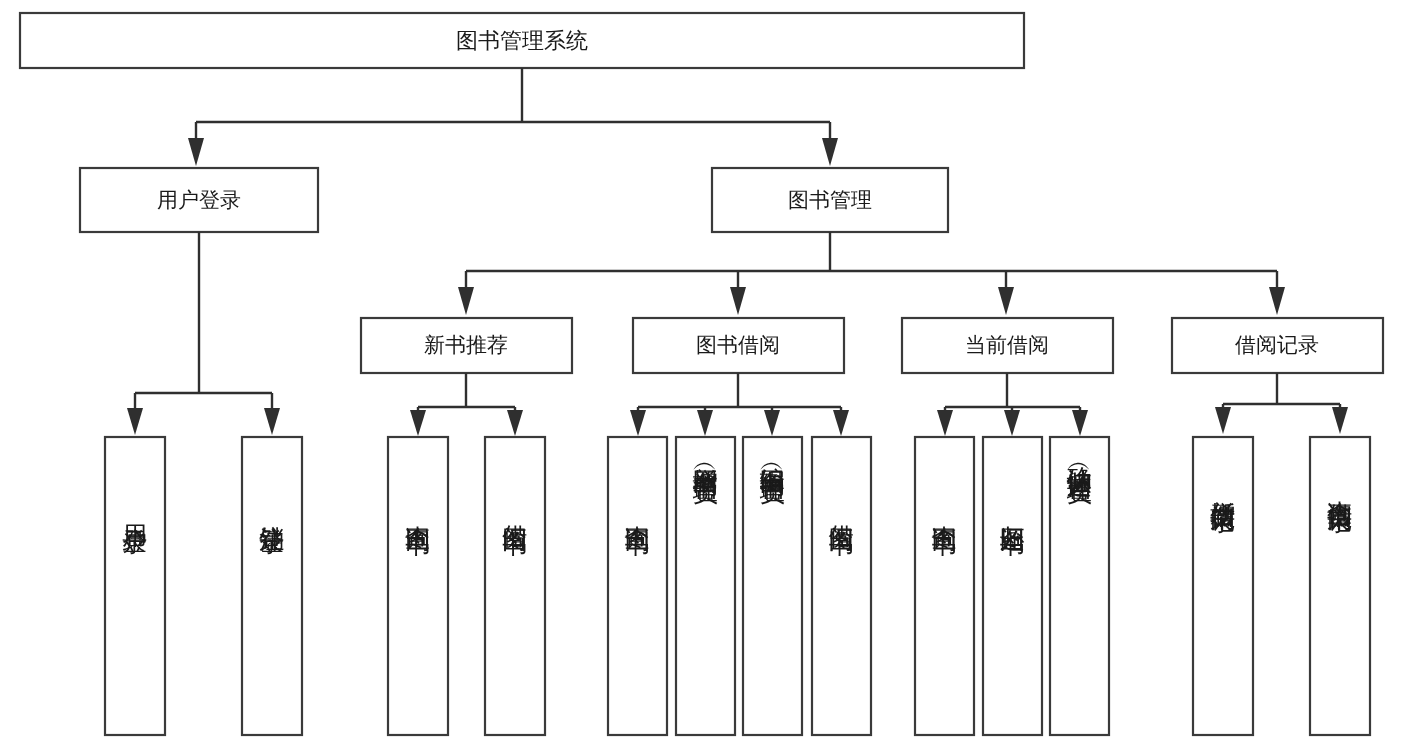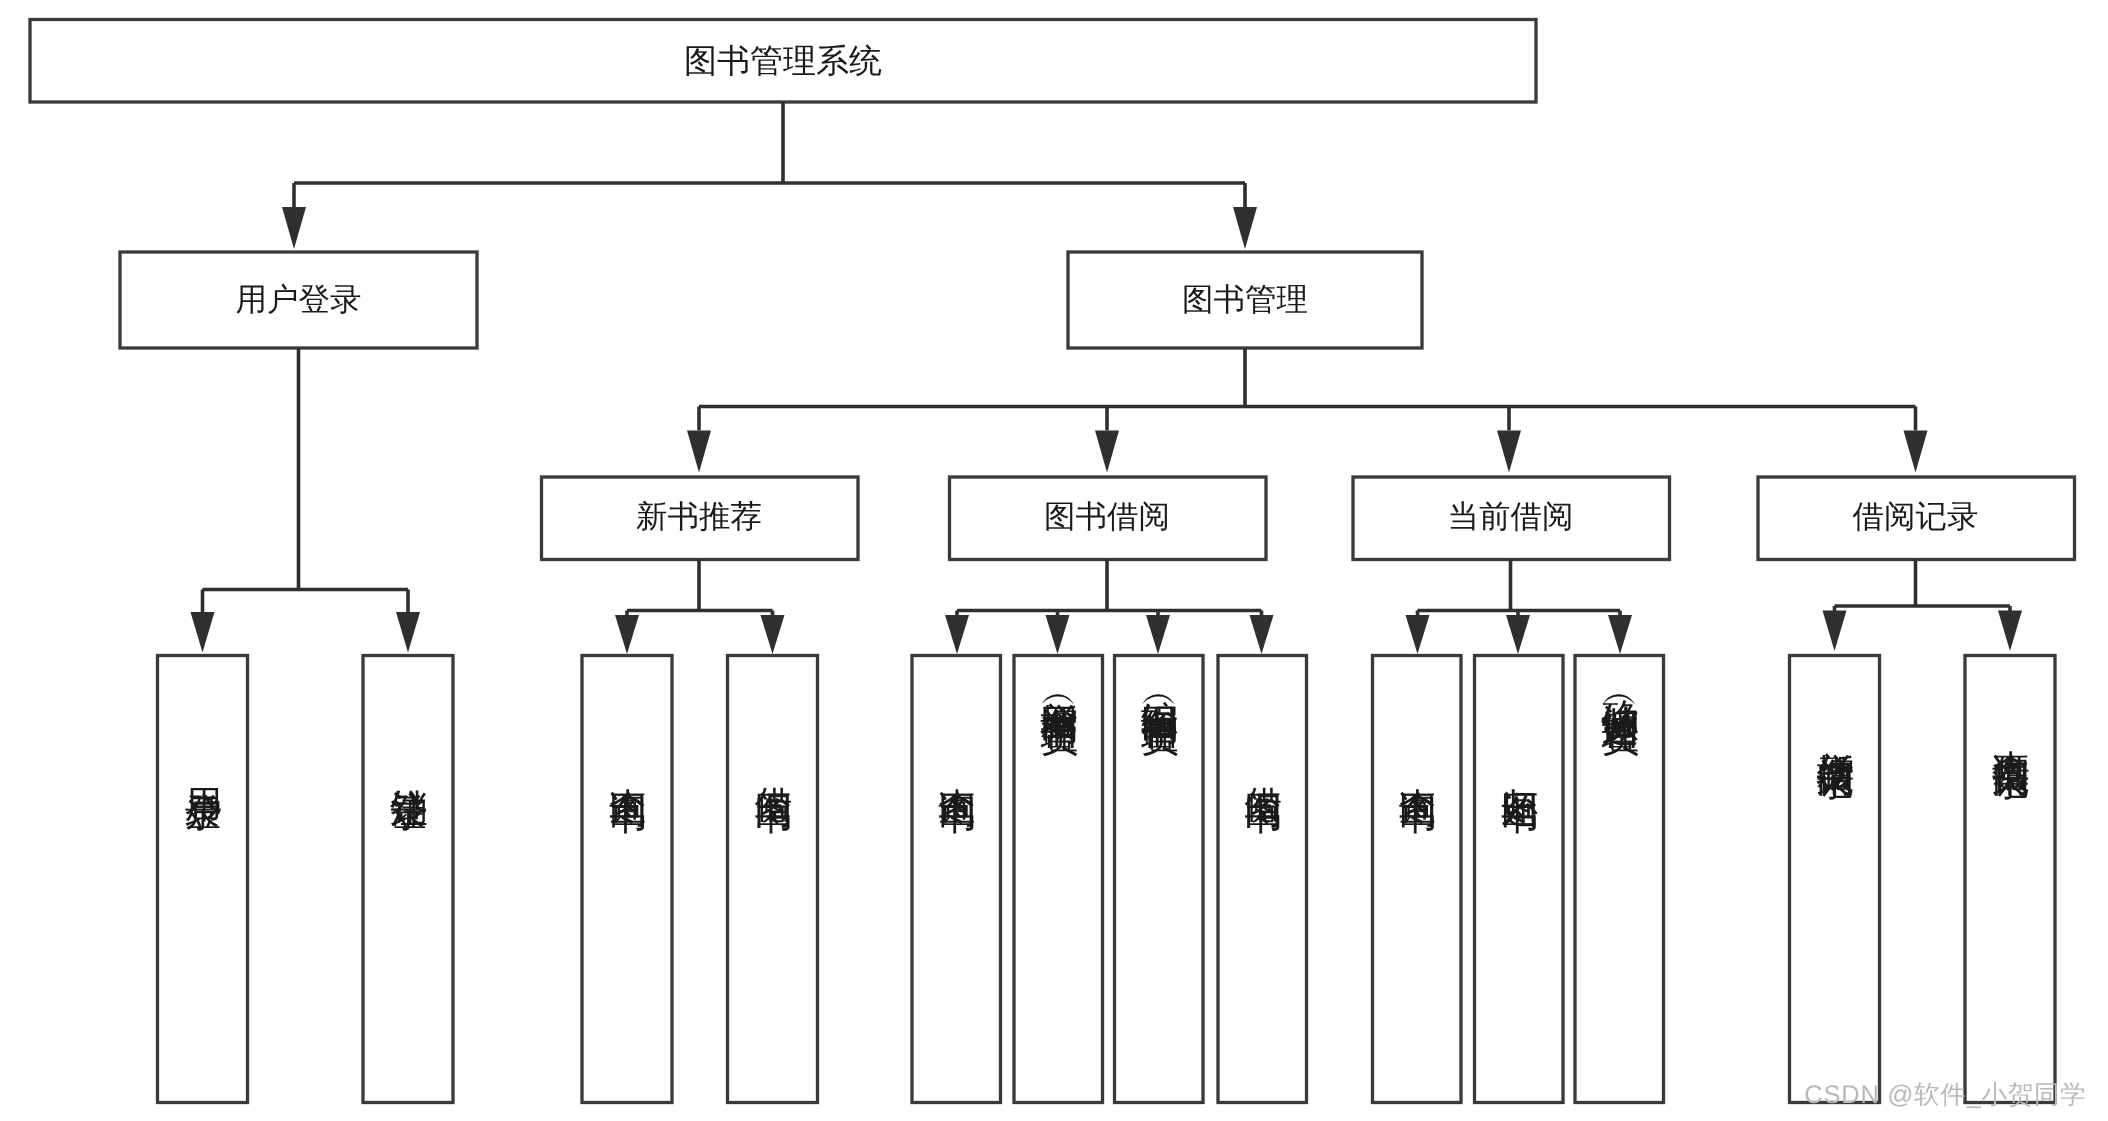--- a/index.html
+++ b/index.html
@@ -258,15 +258,14 @@
     <span class="vlabel-text">确认归还（管理员）</span>
   </div>
 
   <div class="vlabel-wrap" style="left:1193px; top:480px; width:60px; height:255px;">
     <span class="vlabel-text">新增借阅记录</span>
   </div>
   <div class="vlabel-wrap" style="left:1310px; top:480px; width:60px; height:255px;">
     <span class="vlabel-text">查询借阅记录</span>
   </div>
 
-  <div class="watermark">CSDN @软件_小贺同学</div>
 
 </div>
 
 </body></html>

